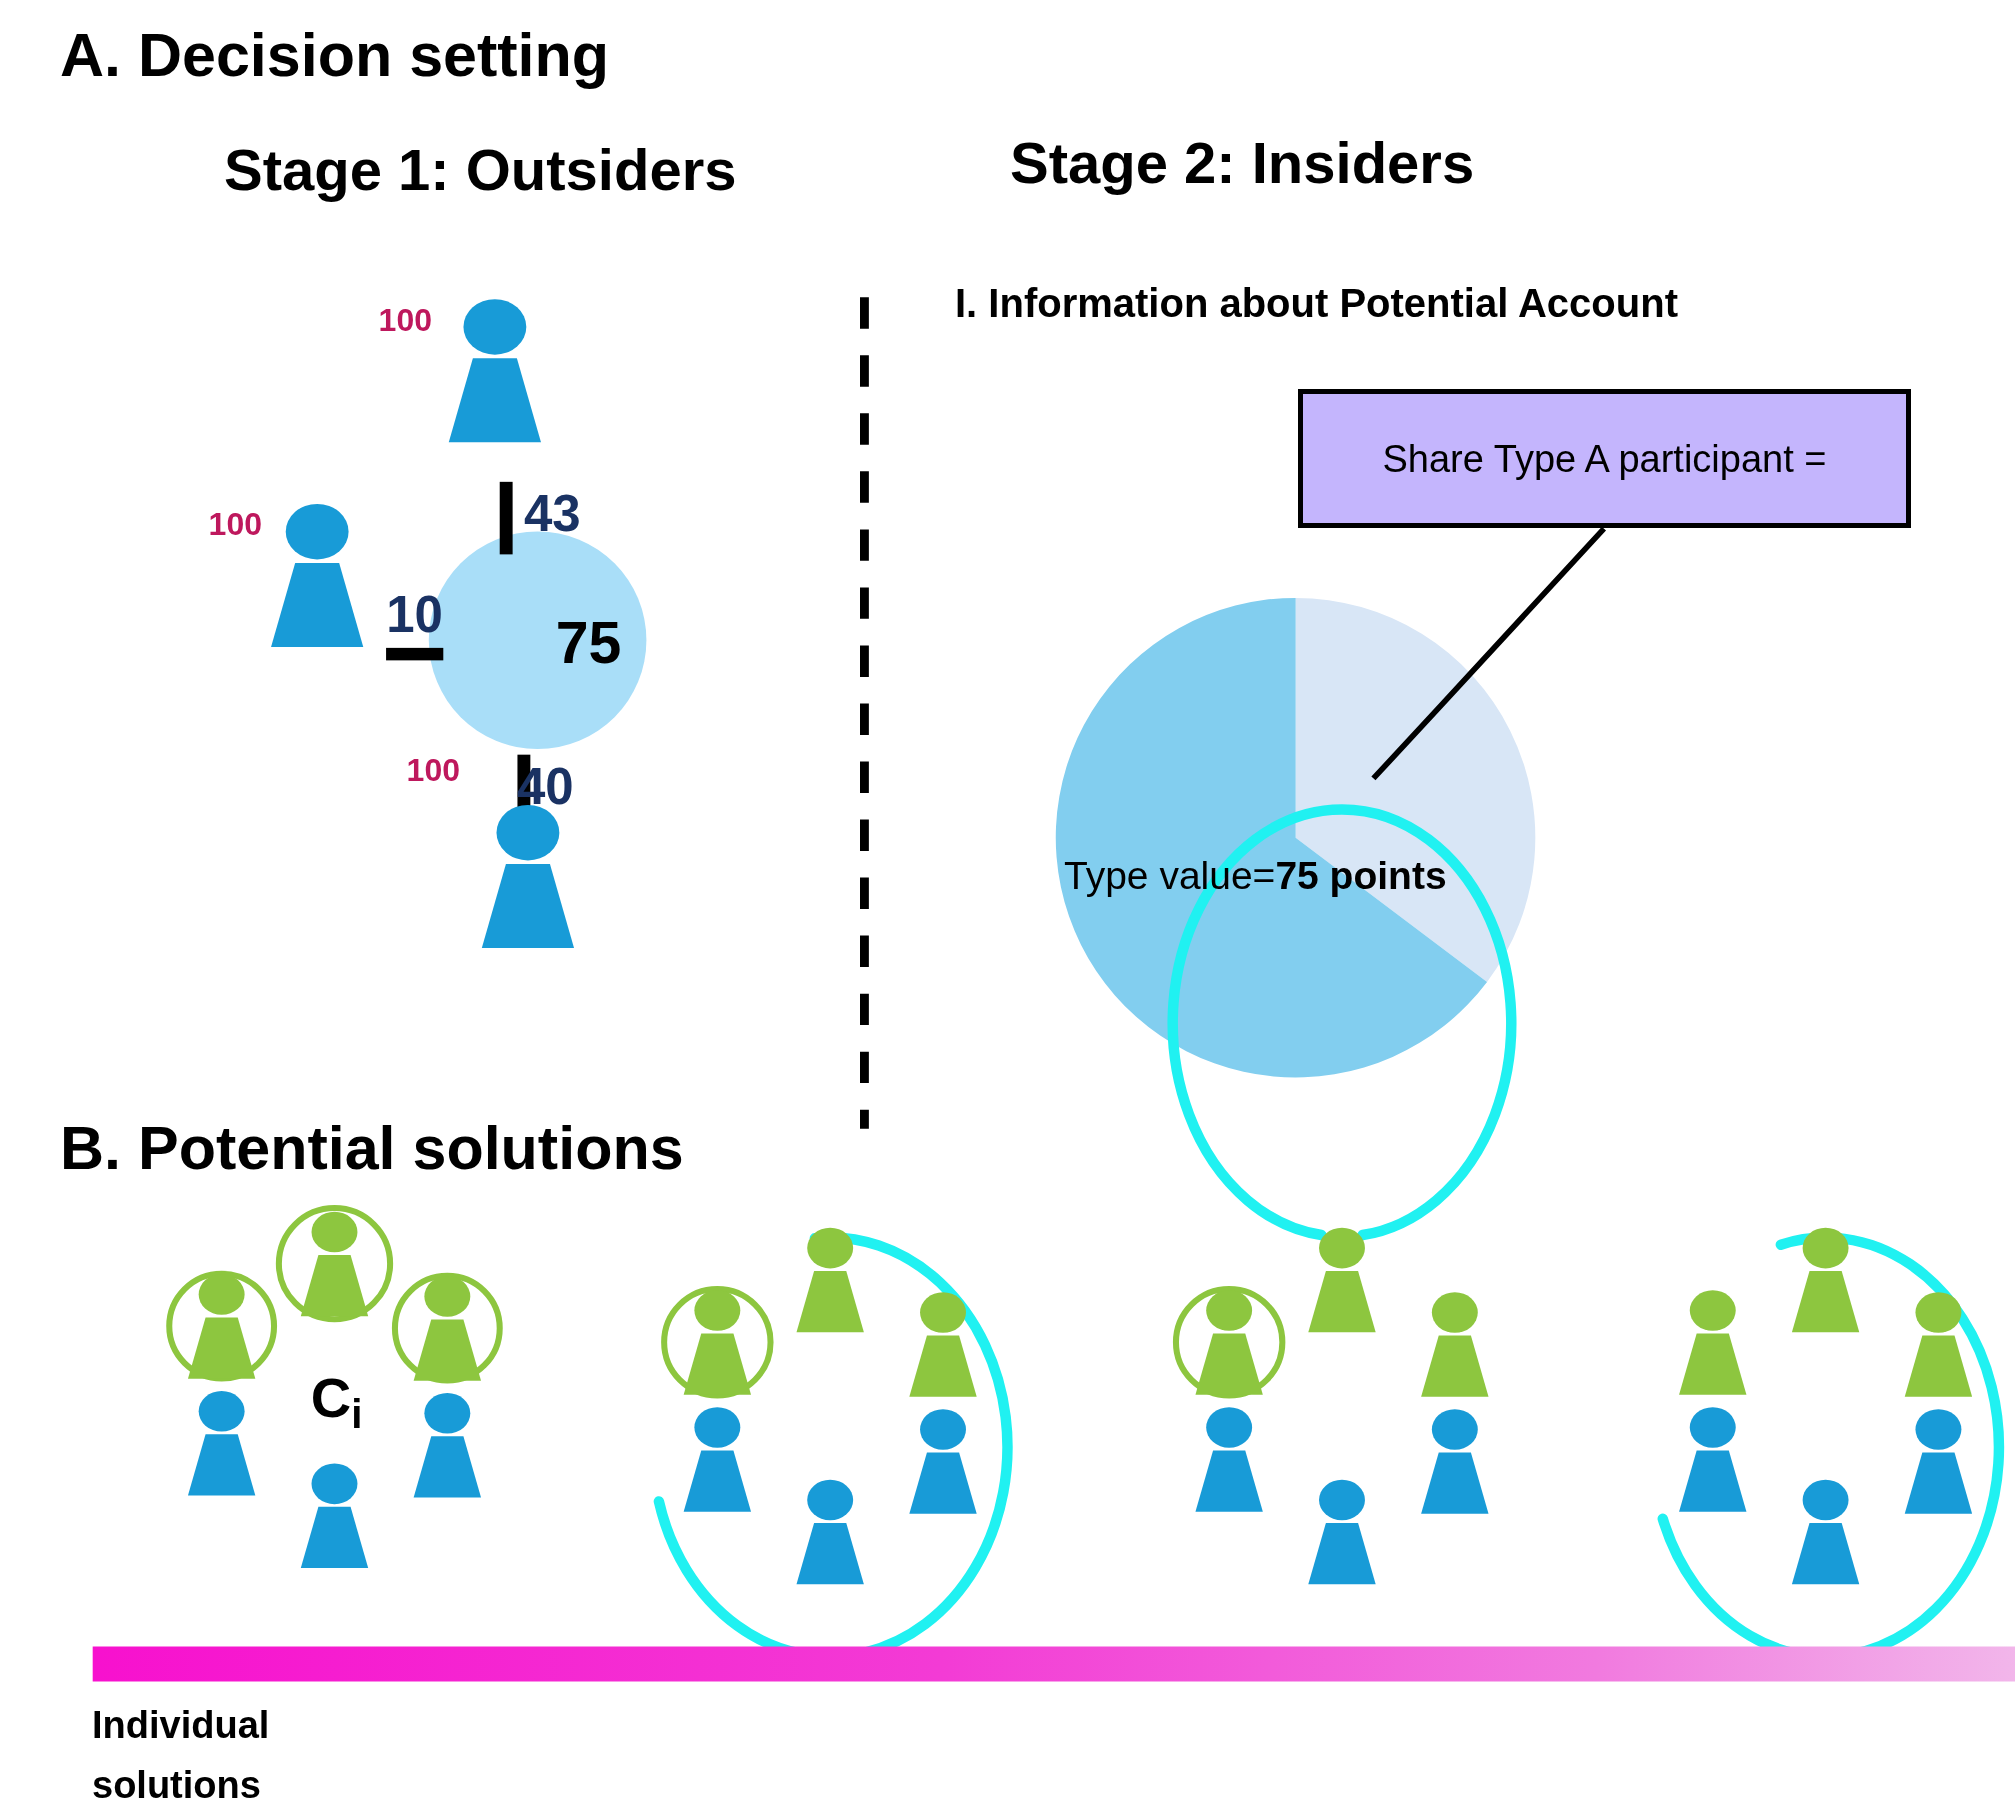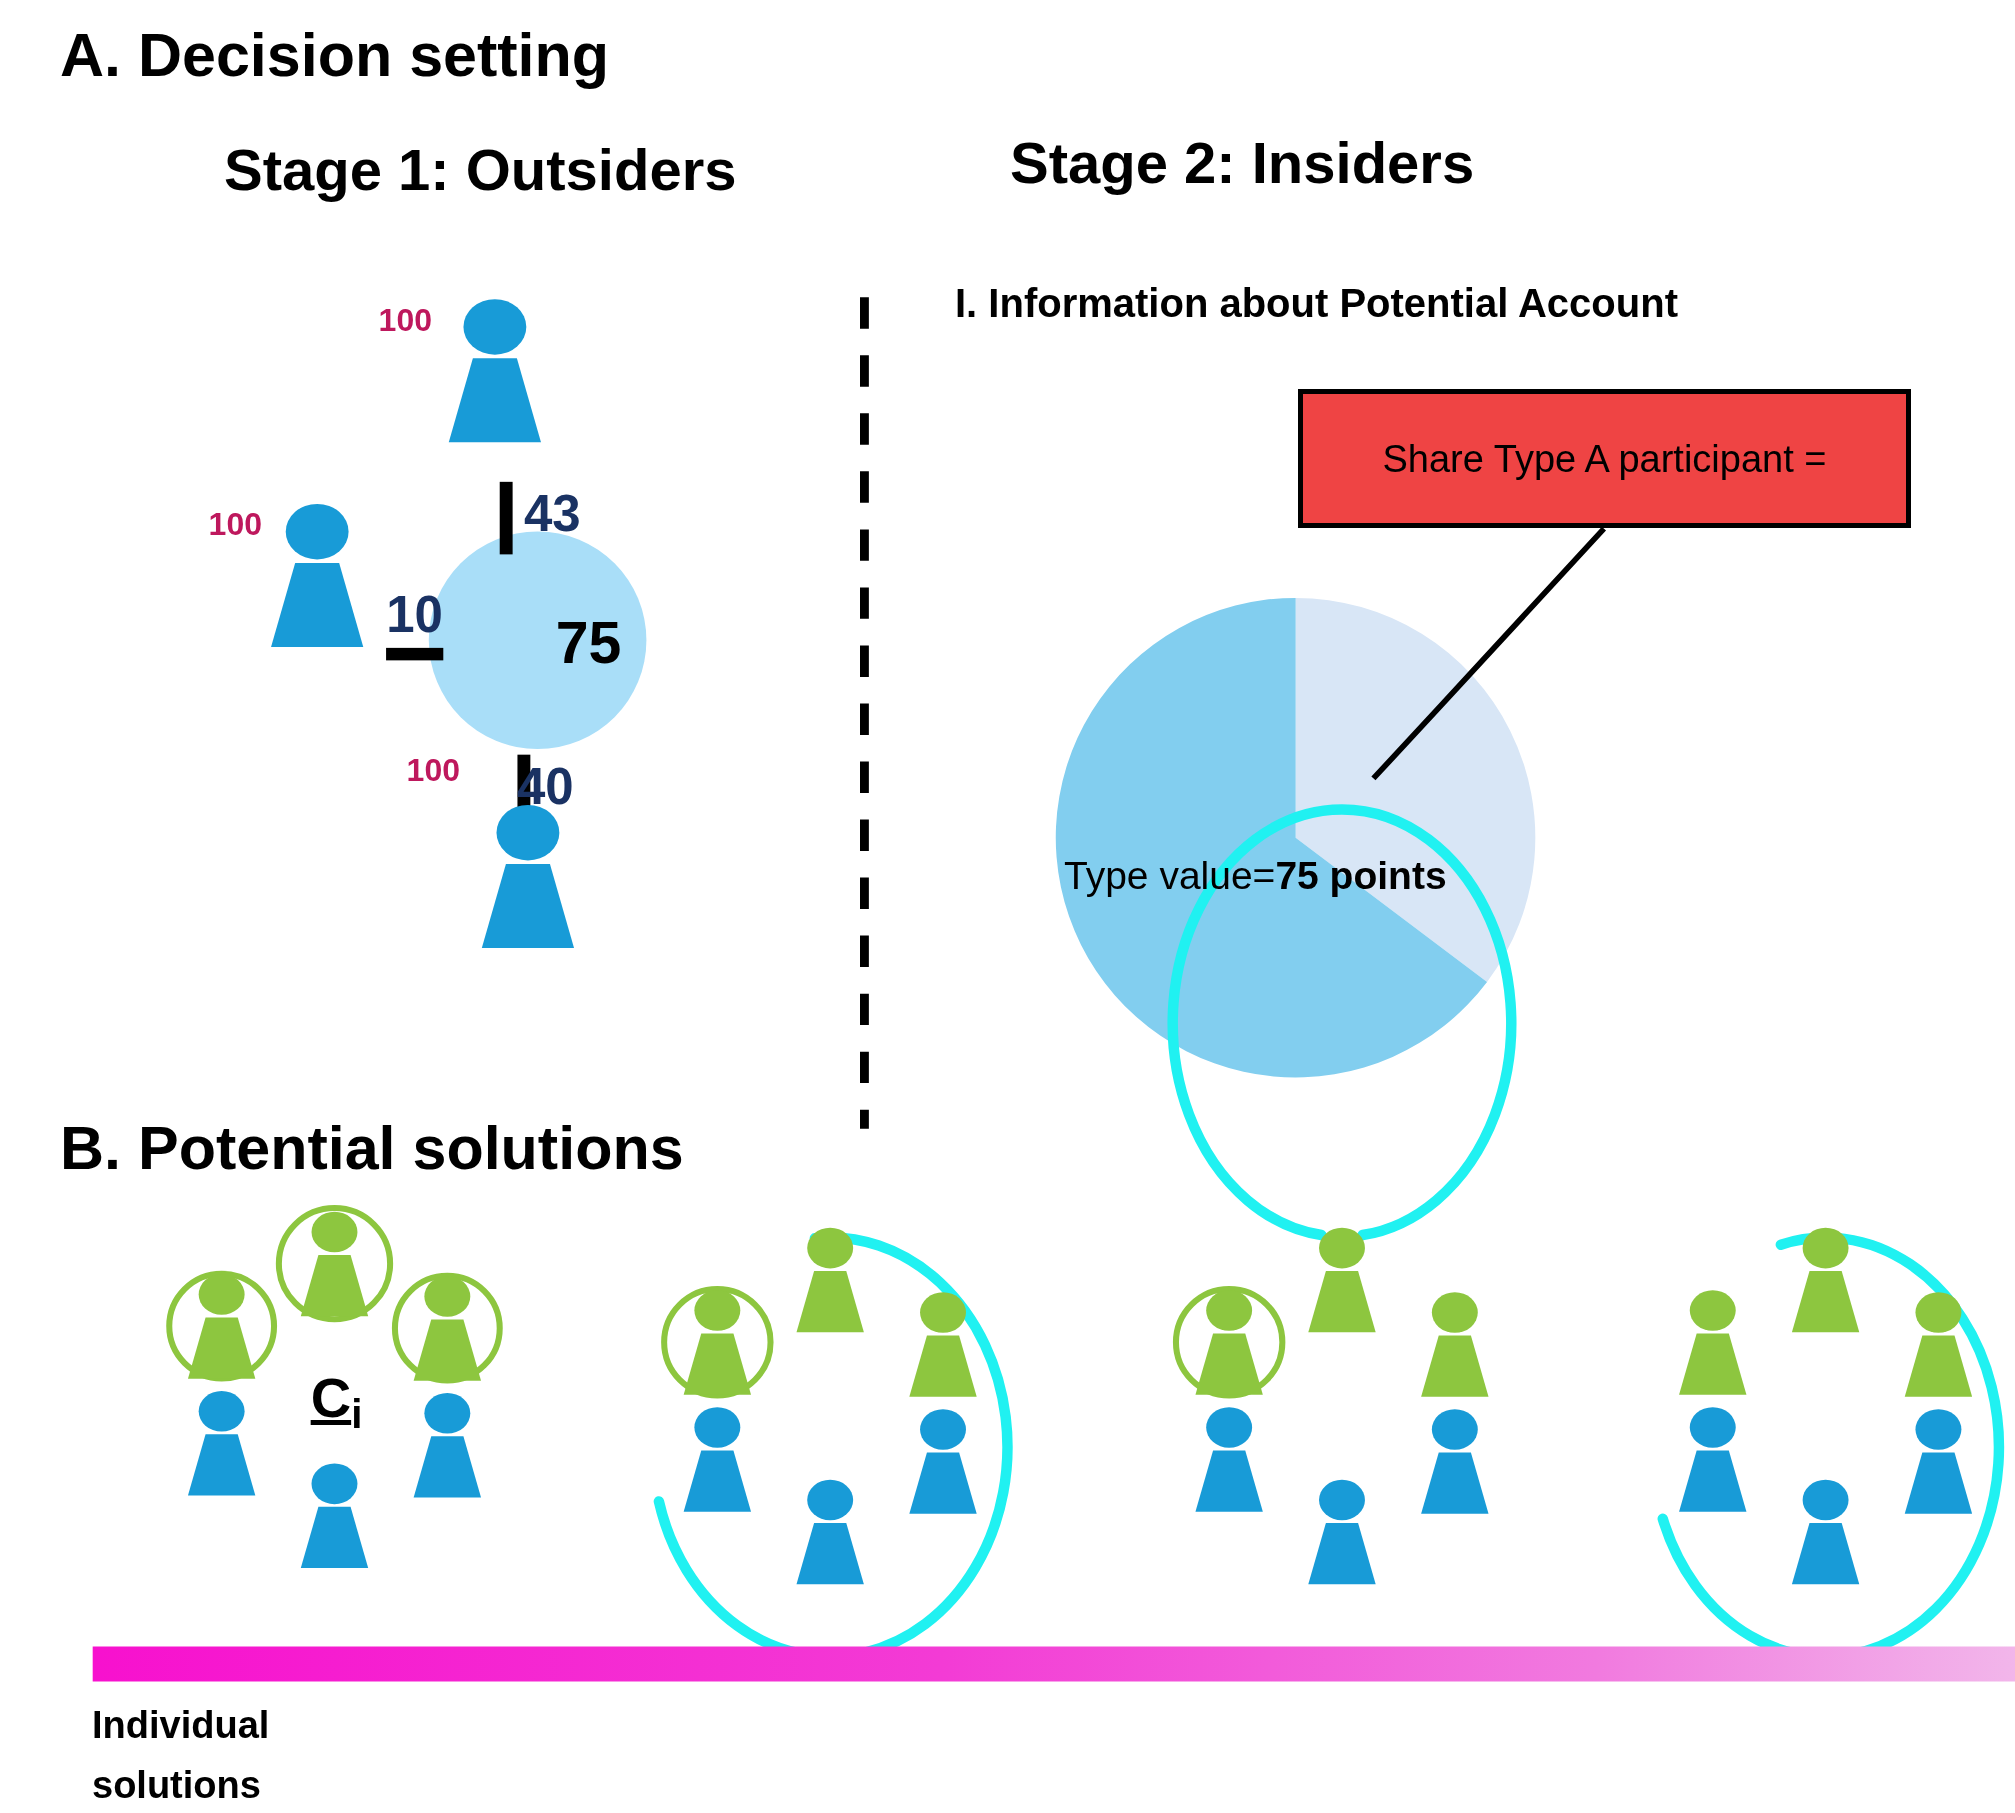--- a/index.html
+++ b/index.html
@@ -10,21 +10,21 @@
   .abs{position:absolute;white-space:nowrap;}
   .b{font-weight:bold;}
   .h-panel{font-size:61px;font-weight:bold;}
   .h-stage{font-size:58px;font-weight:bold;}
   .h-sec{font-size:40px;font-weight:bold;}
   .gray{color:#be185d;font-weight:bold;font-size:32px;}
   .navy{color:#1A3263;font-weight:bold;font-size:51px;}
   .pool-num{color:#000;font-weight:bold;font-size:59px;}
   .plain{font-weight:normal;}
   .callout-box{
-    border:5.2px solid #000;background:#ef4444;
+    border:5.2px solid #000;background:#c4b5fd;
     display:flex;flex-direction:row;justify-content:center;align-items:center;
     font-size:38px;line-height:56px;text-align:center;
   }
   .pielabel{font-size:39px;}
   .c-big{font-size:56px;font-weight:bold;text-align:center;}
   sub{font-size:0.72em;vertical-align:-0.28em;font-weight:bold;}
   .axis-lbl{font-size:38px;font-weight:bold;line-height:60px;}
   svg{position:absolute;left:0;top:0;}
 </style>
 </head>
@@ -157,19 +157,19 @@
 </div>
 
 <div class="abs pielabel" style="left:1064px;top:854px;">
   <span>Type value=</span><span class="b">75 points</span>
 </div>
 
 <div class="abs h-sec" style="left:2013px;top:288px;">II. Shared problem investment</div>
 
 <div class="abs h-panel" style="left:60px;top:1113px;">B. Potential solutions</div>
 
-<div class="abs c-big" style="left:284px;top:1365px;width:105px;text-decoration:underline;"><span>C</span><sub>i</sub></div>
+<div class="abs c-big" style="left:284px;top:1365px;width:105px;"><span>C</span><sub>i</sub></div>
 
 <div class="abs axis-lbl" style="left:92px;top:1695px;">
   <div>Individual</div>
   <div>solutions</div>
 </div>
 
 
 </body></html>

